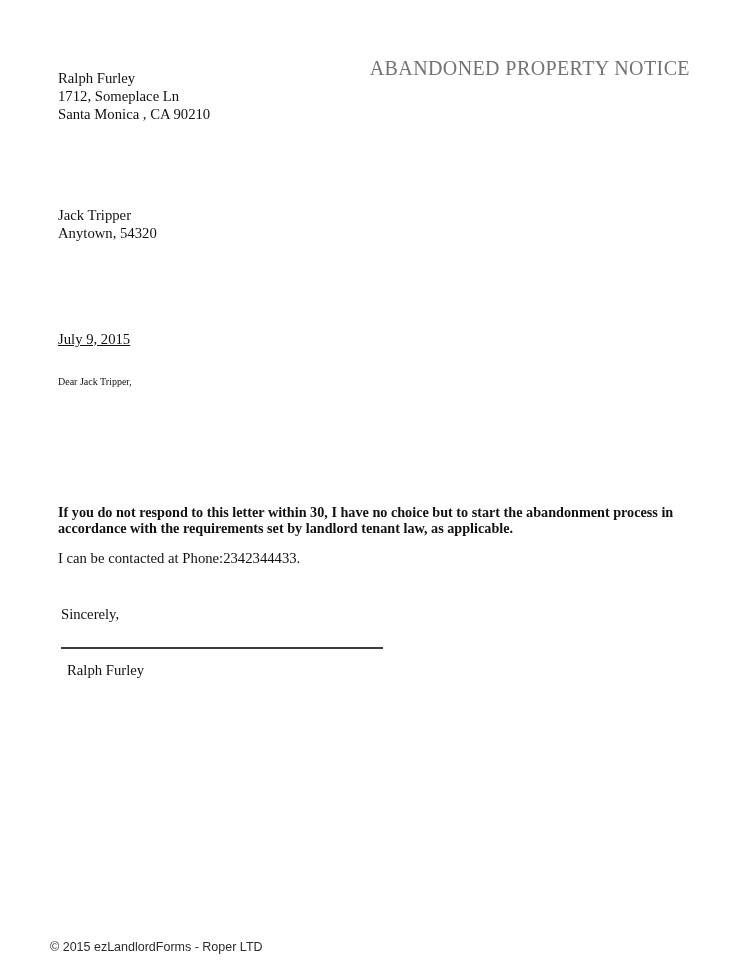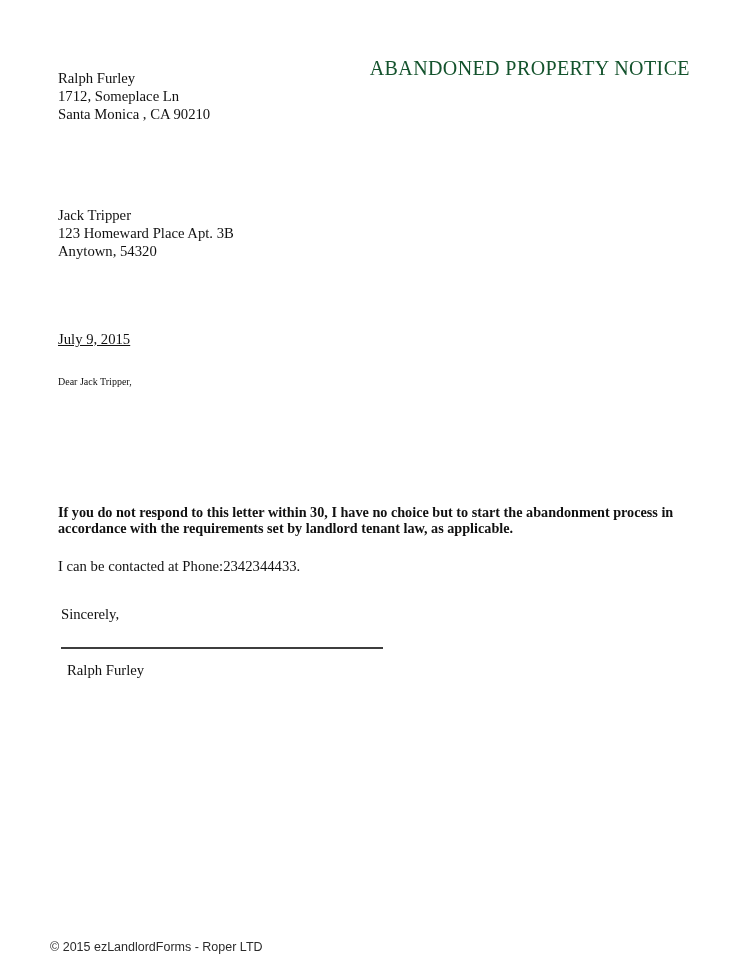--- a/index.html
+++ b/index.html
@@ -13,21 +13,21 @@
     color: #111111;
     overflow: hidden;
   }
   .doc-title {
     position: absolute;
     top: 57px;
     right: 60px;
     font-size: 20px;
     font-weight: 400;
     letter-spacing: 0.4px;
-    color: #14532d;
+    color: #737373;
     white-space: nowrap;
   }
   .addr-block {
     position: absolute;
     left: 58px;
     font-size: 14.7px;
     line-height: 18px;
   }
   .sender-block { top: 69px; }
   .recipient-block { top: 206px; }
@@ -38,21 +38,21 @@
     position: absolute;
     left: 58px;
     width: 690px;
     font-size: 14.2px;
     line-height: 15.6px;
     white-space: pre-line;
   }
   .para1 { top: 403px; }
   .items-line     { position: absolute; left: 58px; top: 462px; font-size: 14.7px; white-space: nowrap; }
   .para2 { top: 505px; font-weight: bold; }
-  .contact-line   { position: absolute; left: 58px; top: 550px; font-size: 14.7px; white-space: nowrap; margin-top: 8px; }
+  .contact-line   { position: absolute; left: 58px; top: 550px; font-size: 14.7px; white-space: nowrap; }
   .closing        { position: absolute; left: 61px; top: 606px; font-size: 14.7px; white-space: nowrap; }
   .signature-line {
     position: absolute;
     left: 61px;
     top: 647px;
     width: 322px;
     height: 2px;
     background: #3d3d3d;
   }
   .signature-name { position: absolute; left: 67px; top: 662px; font-size: 14.7px; white-space: nowrap; }
@@ -75,21 +75,20 @@
   <h1 class="doc-title">ABANDONED PROPERTY NOTICE</h1>
 
   <div class="addr-block sender-block">
     <div class="line-el">Ralph Furley</div>
     <div class="line-el">1712, Someplace Ln</div>
     <div class="line-el">Santa Monica , CA 90210</div>
   </div>
 
   <div class="addr-block recipient-block">
     <div class="line-el">Jack Tripper</div>
-    <div class="line-el">123 Homeward Place Apt. 3B</div>
     <div class="line-el">Anytown, 54320</div>
   </div>
 
   <div class="date-line">July 9, 2015</div>
 
   <div class="salutation">Dear Jack Tripper,</div>
 
 
 
   <div class="para para2">If you do not respond to this letter within 30, I have no choice but to start the abandonment process in

